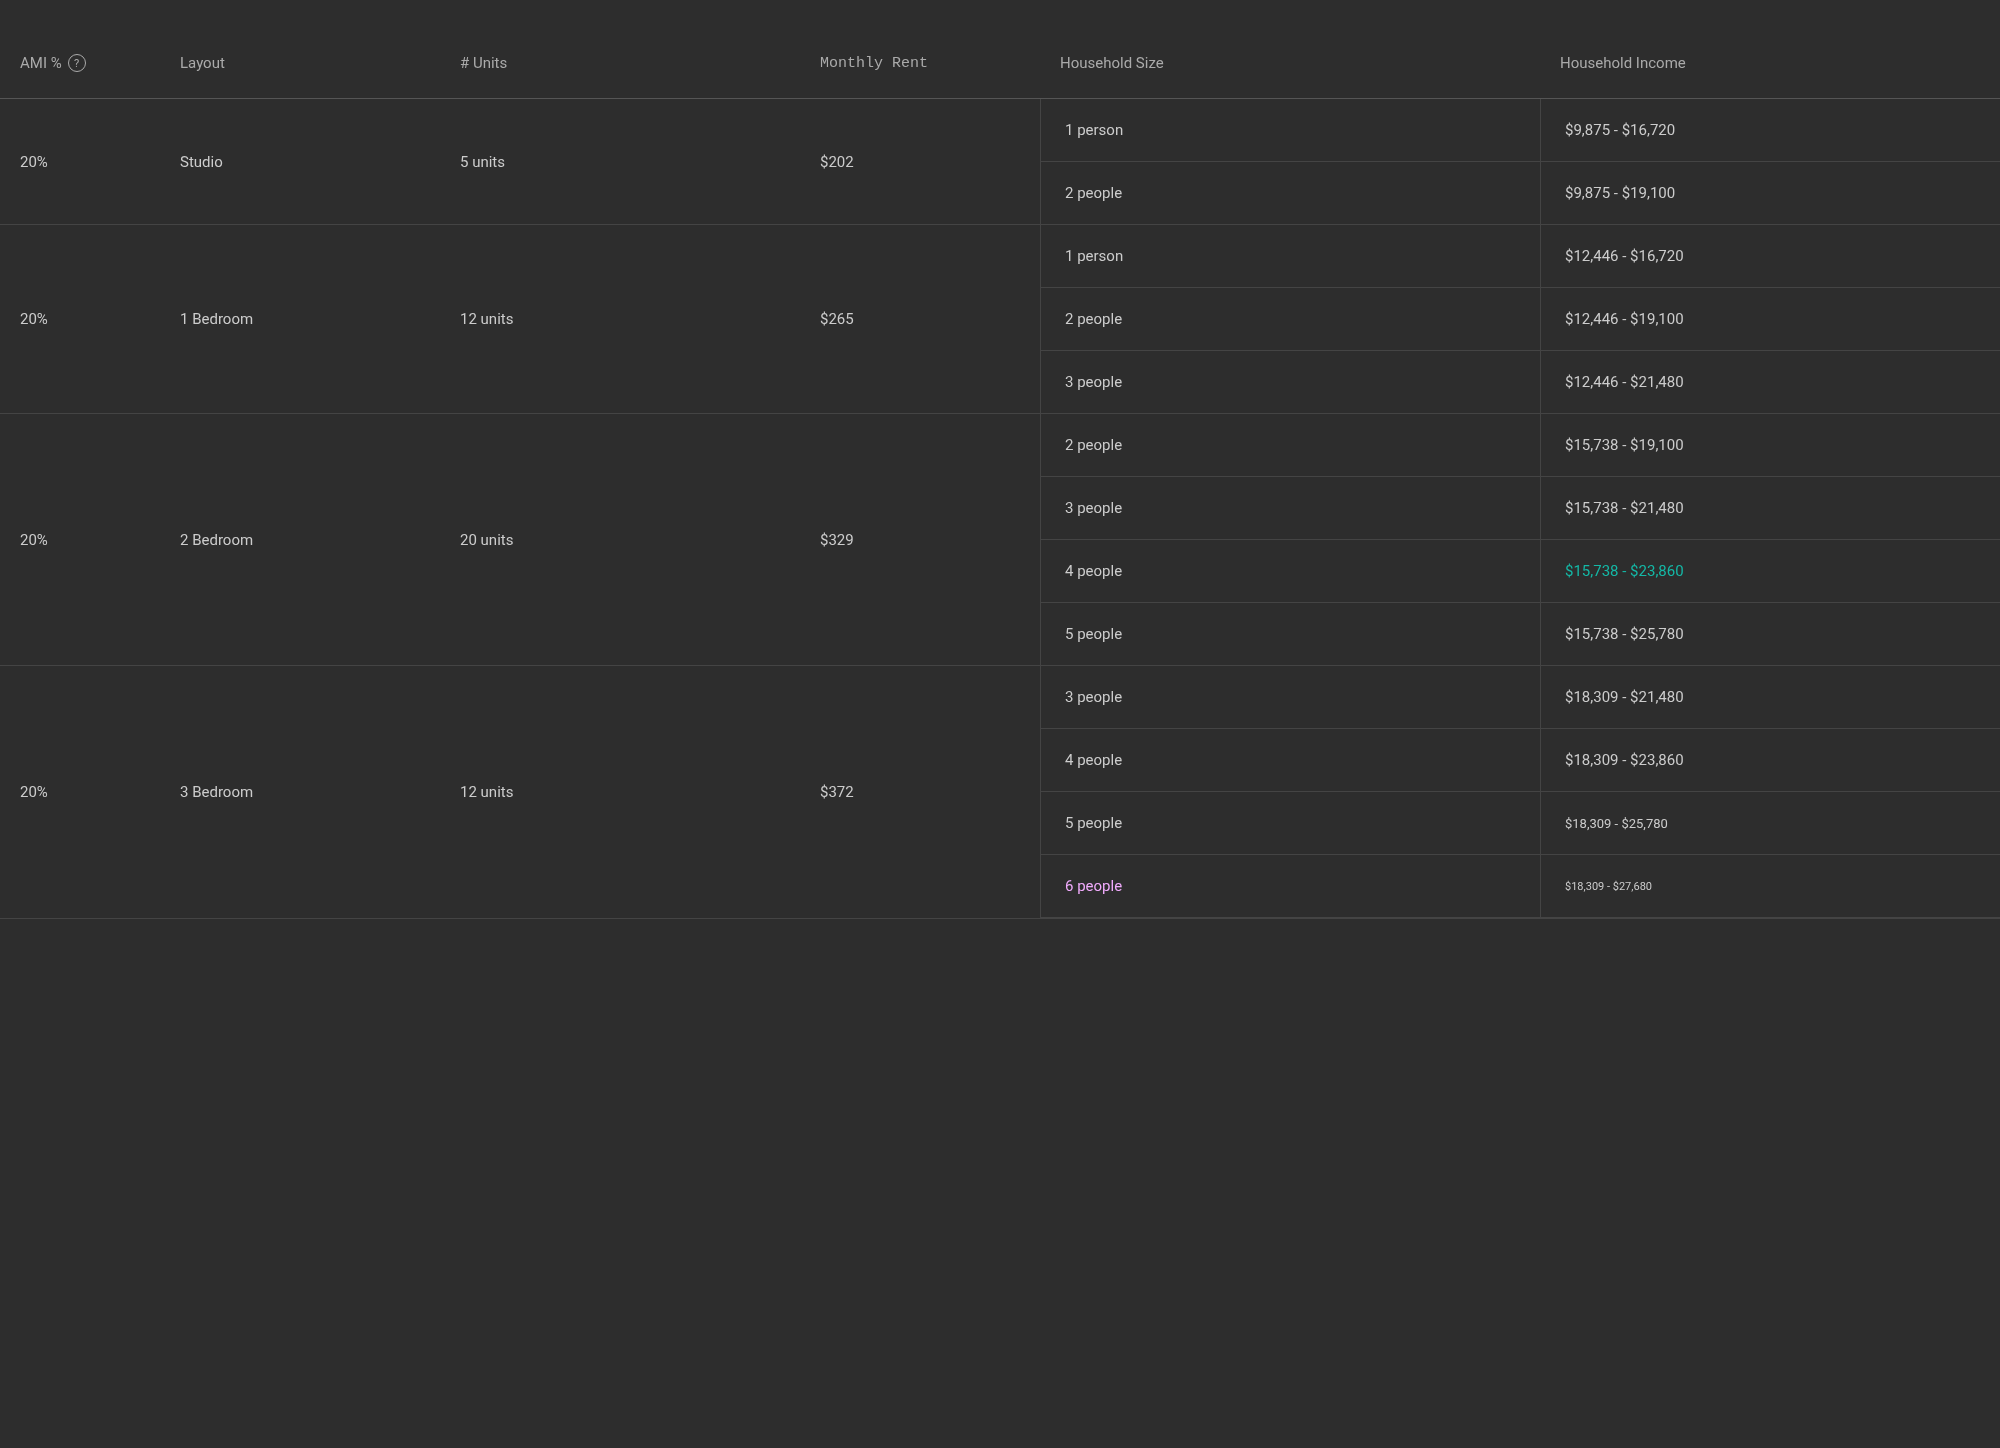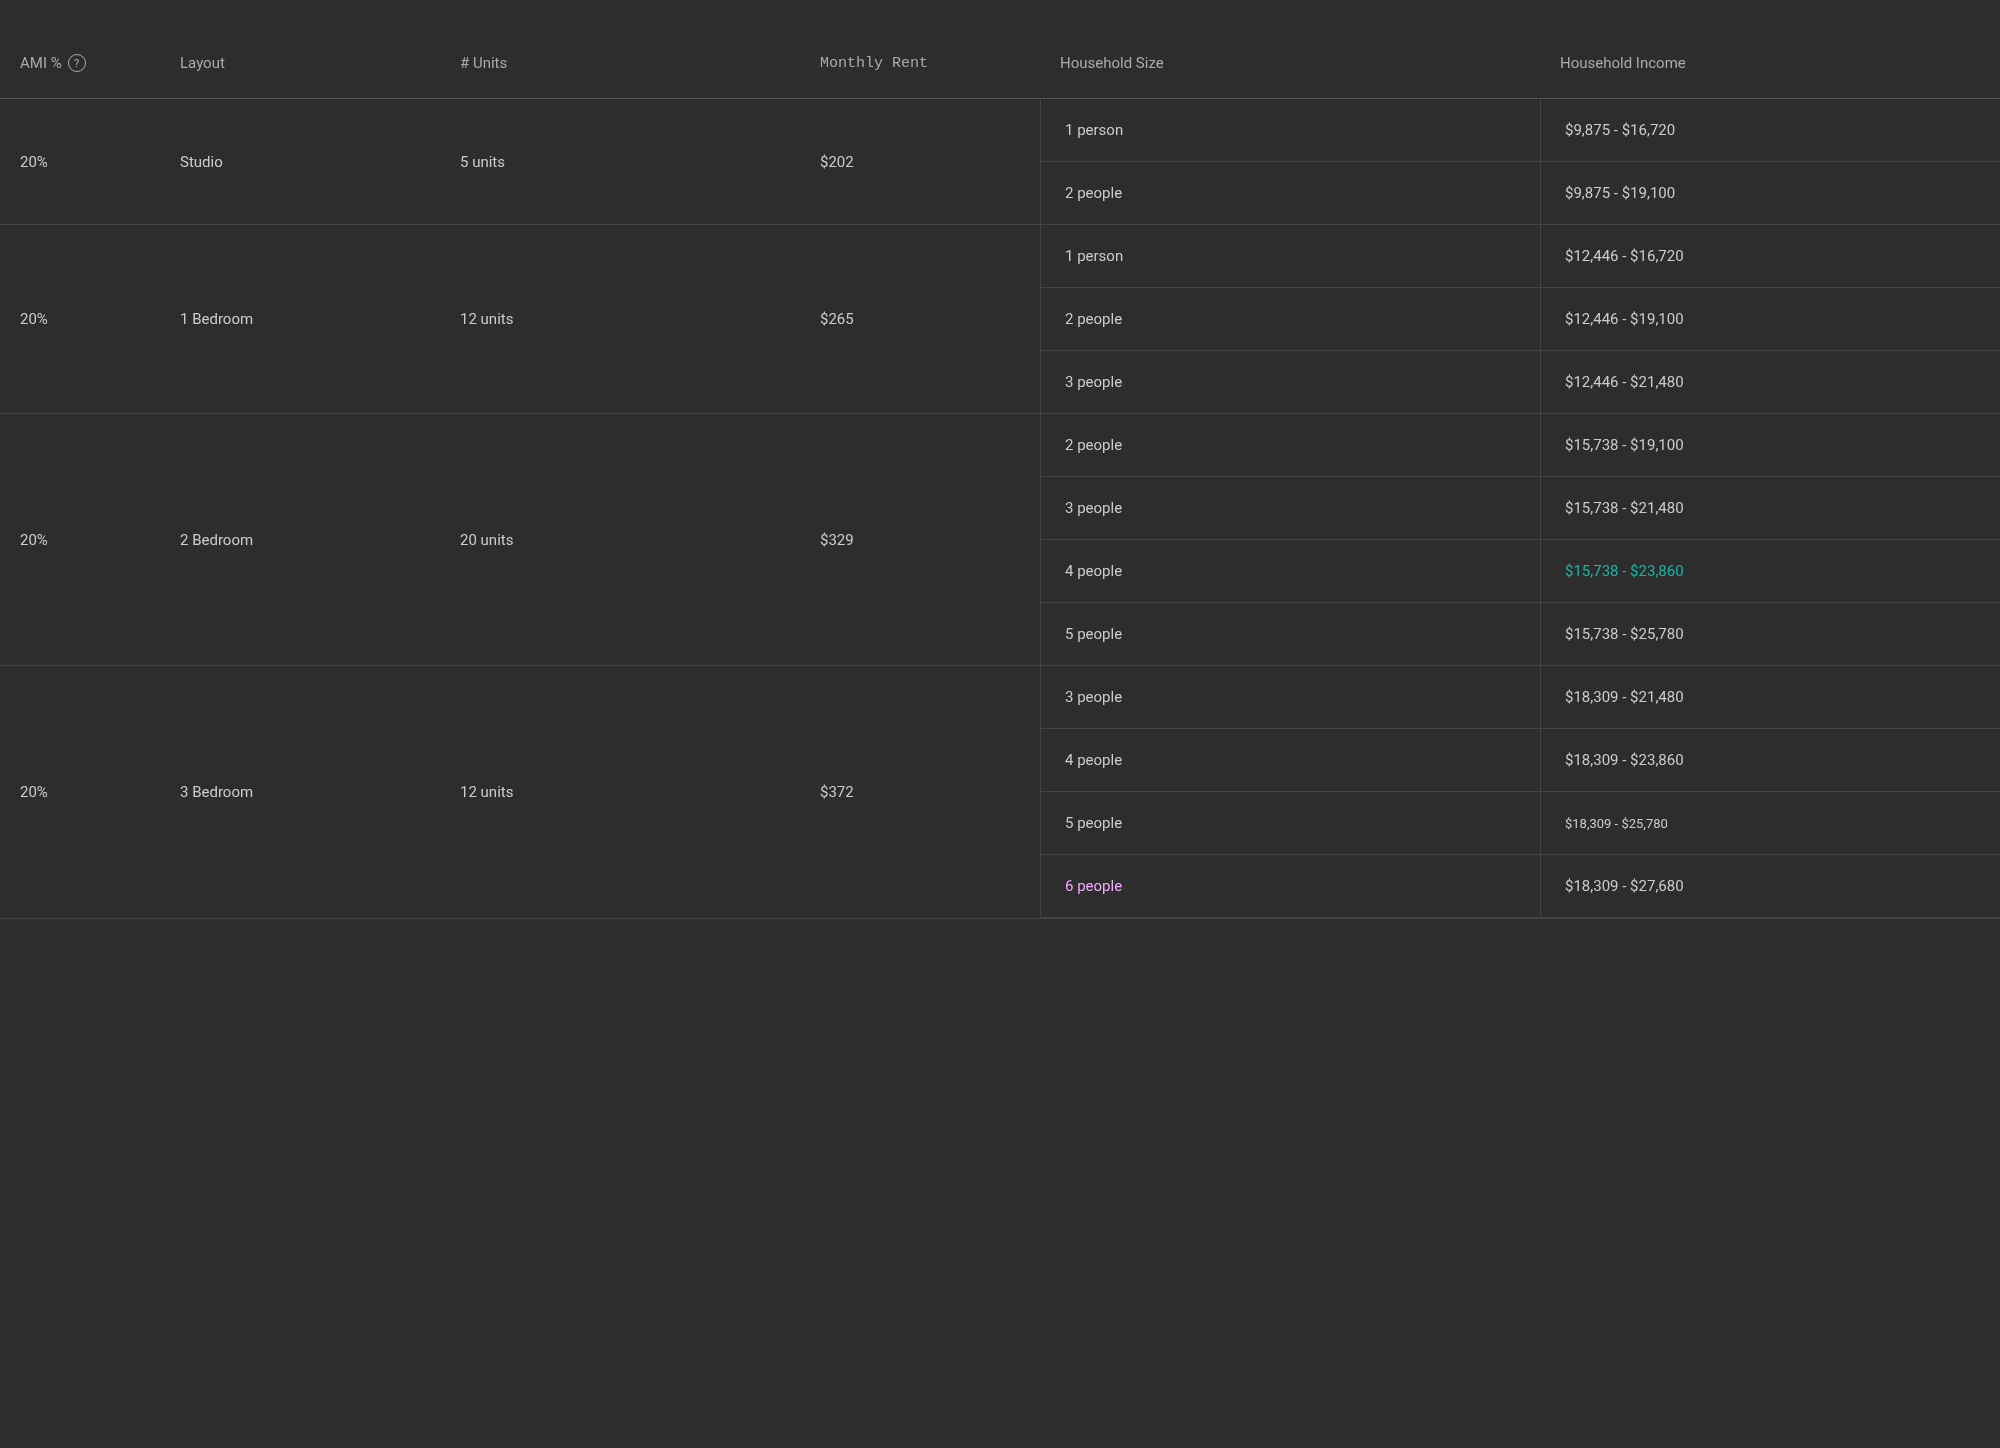--- a/index.html
+++ b/index.html
@@ -195,18 +195,18 @@
           <div style="display: flex; border-bottom: 1px solid rgb(68, 68, 68);">
             <div style="flex: 0 0 500px; padding: 22px 24px; font-size: 15px; color: rgb(204, 204, 204); display: flex; align-items: center; border-right: 1px solid rgb(68, 68, 68);">4 people</div>
             <div style="flex: 1 1 0%; padding: 22px 24px; font-size: 15px; color: rgb(204, 204, 204); display: flex; align-items: center;">$18,309 - $23,860</div>
           </div>
           <div style="display: flex; border-bottom: 1px solid rgb(68, 68, 68);">
             <div style="flex: 0 0 500px; padding: 22px 24px; font-size: 15px; color: rgb(204, 204, 204); display: flex; align-items: center; border-right: 1px solid rgb(68, 68, 68);">5 people</div>
             <div style="flex: 1 1 0%; padding: 22px 24px; font-size: 13px; color: rgb(204, 204, 204); display: flex; align-items: center;">$18,309 - $25,780</div>
           </div>
           <div style="display: flex; border-bottom: 1px solid rgb(68, 68, 68);">
             <div style="flex: 0 0 500px; padding: 22px 24px; font-size: 15px; color: #f0abfc; display: flex; align-items: center; border-right: 1px solid rgb(68, 68, 68);">6 people</div>
-            <div style="flex: 1 1 0%; padding: 22px 24px; font-size: 15px; color: rgb(204, 204, 204); display: flex; align-items: center;">$18,309 - $27,680</div>
+            <div style="flex: 1 1 0%; padding: 22px 24px; font-size: 11px; color: rgb(204, 204, 204); display: flex; align-items: center;">$18,309 - $27,680</div>
           </div>
         </div>
       </div>
     </div>
 </div>
 
 </body></html>

